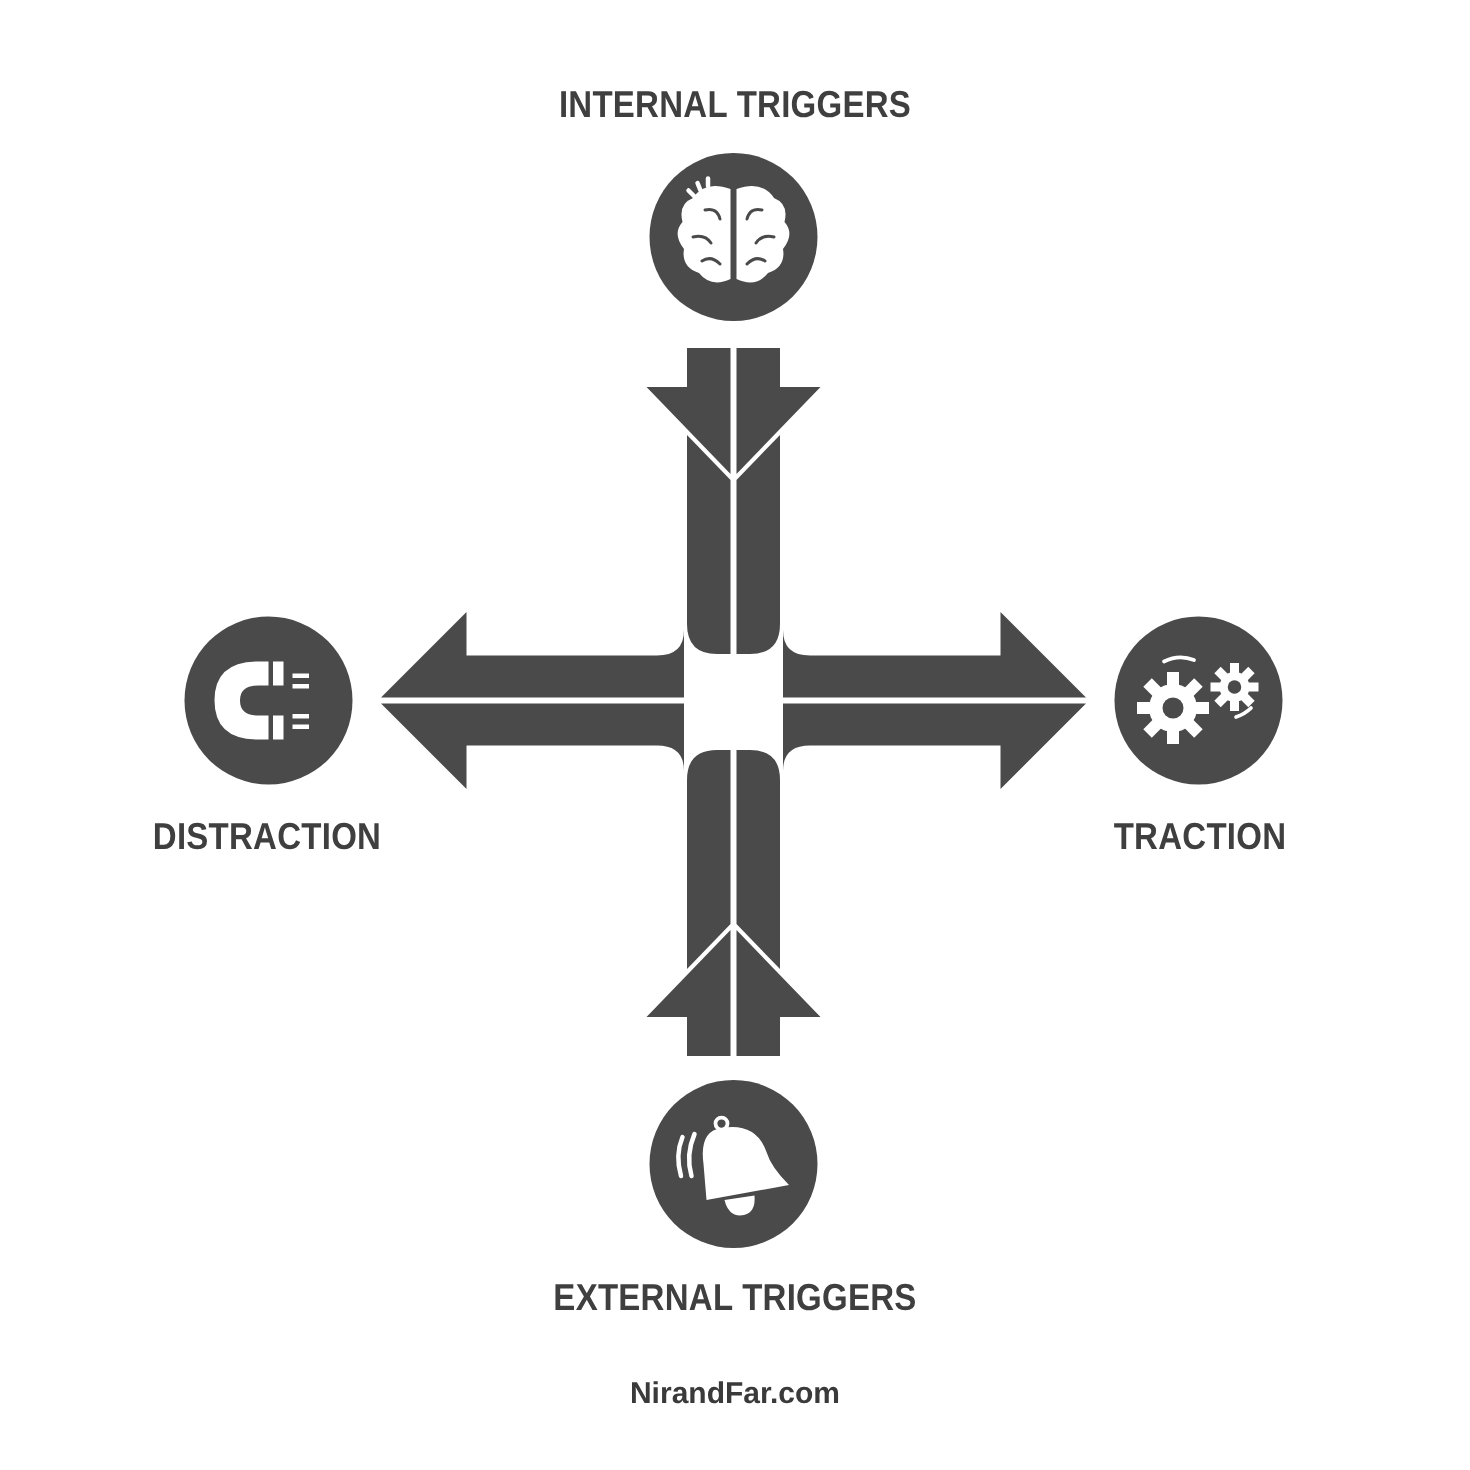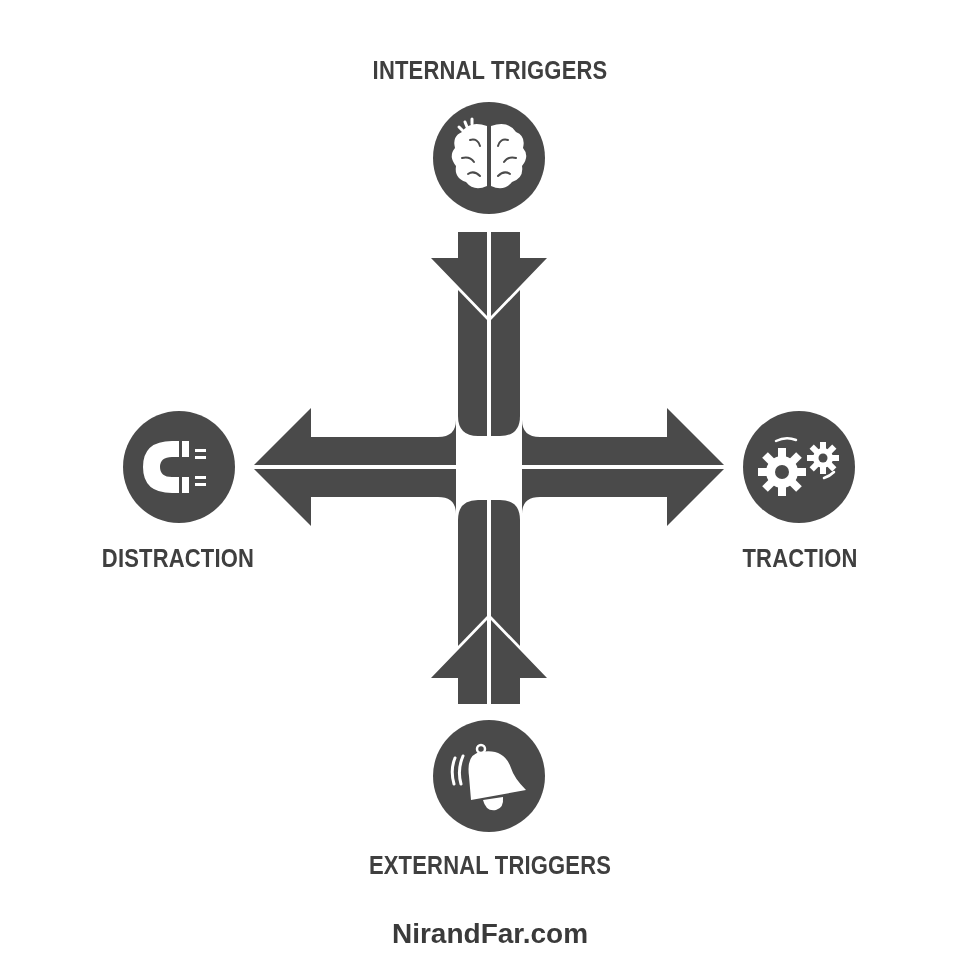--- a/index.html
+++ b/index.html
@@ -5,21 +5,21 @@
   html, body { margin: 0; padding: 0; background: #ffffff; }
   body { width: 980px; height: 980px; position: relative; overflow: hidden;
          font-family: "Liberation Sans", sans-serif; }
   .label { position: absolute; font-weight: bold; color: #3f3f3f;
            font-family: "Liberation Sans", sans-serif; letter-spacing: 0.2px;
            transform: scaleX(0.88); transform-origin: center; white-space: nowrap; }
   #lbl-internal { left: 340px; width: 300px; top: 56px; font-size: 25px; text-align: center; }
   #lbl-external { left: 340px; width: 300px; top: 851px; font-size: 25px; text-align: center; }
   #lbl-distraction { left: 78px; width: 200px; top: 544px; font-size: 25px; text-align: center; }
   #lbl-traction { left: 700px; width: 200px; top: 544px; font-size: 25px; text-align: center; }
-  #footer { position: absolute; left: 340px; width: 300px; top: 918px; font-size: 28px;
+  #footer { position: absolute; left: 340px; width: 300px; top: 918px; font-size: 20px;
             font-weight: bold; color: #3a3a3a; text-align: center;
             font-family: "Liberation Sans", sans-serif; }
   svg.diagram { position: absolute; left: 0; top: 0; }
 </style>
 </head>
 <body>
 
 <div class="label" id="lbl-internal">INTERNAL TRIGGERS</div>
 <div class="label" id="lbl-external">EXTERNAL TRIGGERS</div>
 <div class="label" id="lbl-distraction">DISTRACTION</div>

